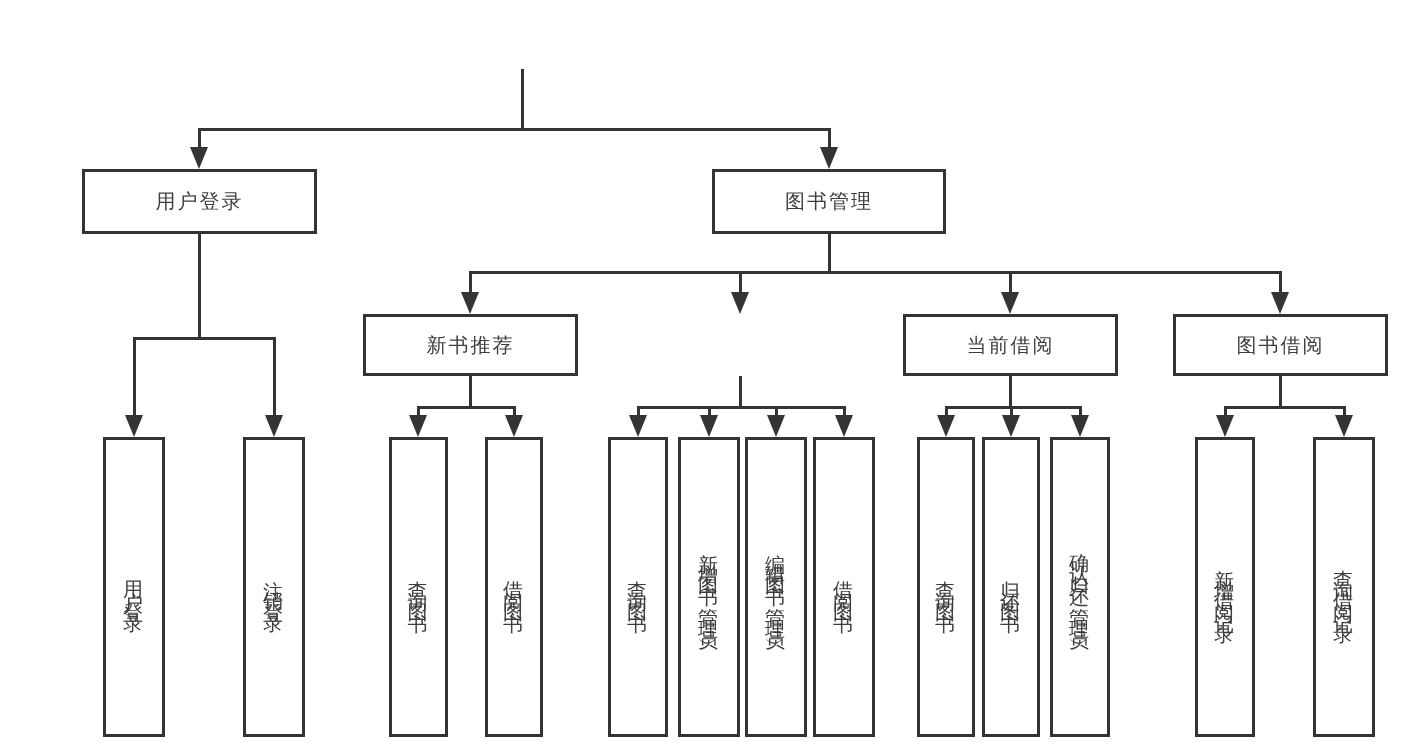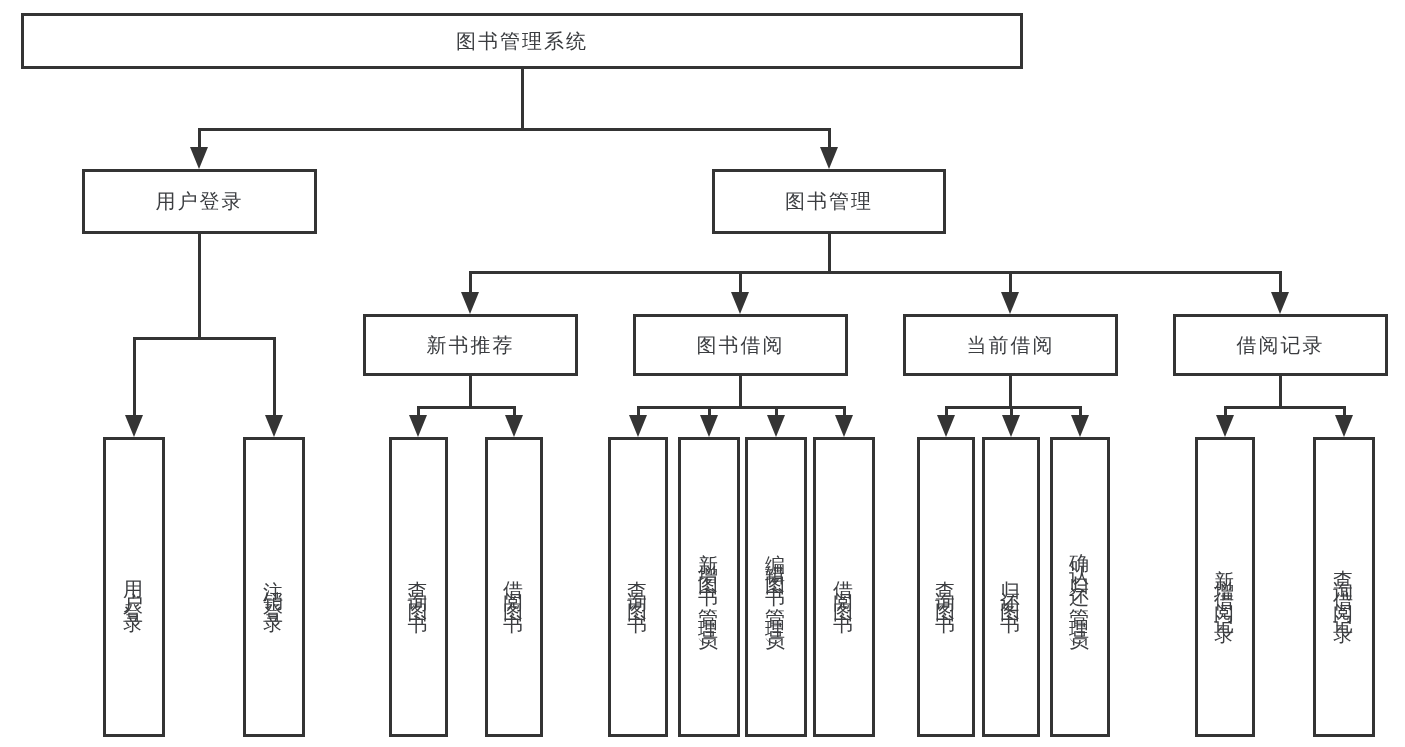--- a/index.html
+++ b/index.html
@@ -55,29 +55,27 @@
     letter-spacing:1px;
     z-index:5;
     white-space:nowrap;
   }
 </style>
 </head>
 <body>
 
 <div id="stage">
 
-  <div class="node" style="left:21px;top:13px;width:1002px;height:56px;">图书管理系统</div>
 
   <div class="node" style="left:82px;top:169px;width:235px;height:65px;">用户登录</div>
   <div class="node" style="left:363px;top:314px;width:215px;height:62px;">新书推荐</div>
 
   <div class="node" style="left:712px;top:169px;width:234px;height:65px;">图书管理</div>
-  <div class="node" style="left:633px;top:314px;width:215px;height:62px;">图书借阅</div>
   <div class="node" style="left:903px;top:314px;width:215px;height:62px;font-family:Liberation Mono, monospace;">当前借阅</div>
-  <div class="node" style="left:1173px;top:314px;width:215px;height:62px;">借阅记录</div>
+  <div class="node" style="left:1173px;top:314px;width:215px;height:62px;">图书借阅</div>
 
   <div class="node vtext" style="left:103px;top:437px;width:62px;height:300px;">用户登录</div>
   <div class="node vtext" style="left:243px;top:437px;width:62px;height:300px;">注销登录</div>
 
   <div class="node vtext" style="left:389px;top:437px;width:59px;height:300px;">查询图书</div>
   <div class="node vtext" style="left:485px;top:437px;width:58px;height:300px;">借阅图书</div>
 
   <div class="node vtext" style="left:608px;top:437px;width:60px;height:300px;">查询图书</div>
   <div class="node vtext" style="left:678px;top:437px;width:62px;height:300px;">新增图书（管理员）</div>
   <div class="node vtext" style="left:745px;top:437px;width:62px;height:300px;">编辑图书（管理员）</div>

